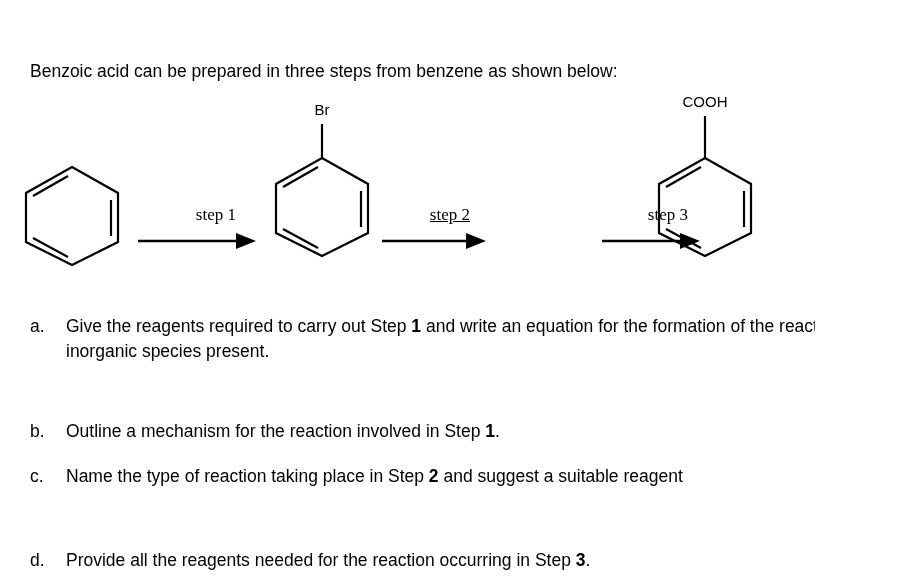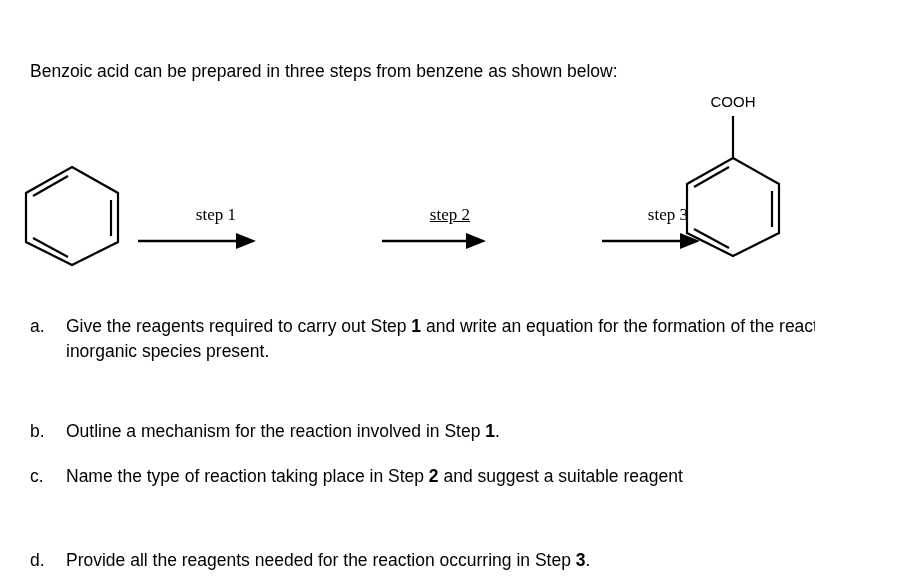--- a/index.html
+++ b/index.html
@@ -121,39 +121,51 @@
     </div>
 
     <div class="arrow" style="left:138px; top:120px;">
       <div class="step-label" style="left:18px; top:-4px; width:80px;">step 1</div>
       <svg width="118" height="44" viewBox="0 0 118 44">
         <line x1="0" y1="31" x2="100" y2="31" stroke="#000000" stroke-width="2.6"></line>
         <polygon points="98,23 118,31 98,39" fill="#000000"></polygon>
       </svg>
     </div>
 
+    <div class="mol" style="left:272px; top:12px;">
+      <div class="sub-label" style="left:0px; top:0px; width:100px;">Br</div>
+      <svg width="100" height="160" viewBox="0 0 100 160">
+        <g stroke="#000000" stroke-width="2.2" fill="none">
+          <line x1="50" y1="22" x2="50" y2="56"></line>
+          <polygon points="50,56 96,82 96,131 50,154 4,131 4,82"></polygon>
+          <line x1="46" y1="65" x2="11" y2="85"></line>
+          <line x1="89" y1="89" x2="89" y2="125"></line>
+          <line x1="46" y1="146" x2="11" y2="127"></line>
+        </g>
+      </svg>
+    </div>
 
     <div class="arrow" style="left:382px; top:120px;">
       <div class="step-label" style="left:8px; top:-4px; width:80px;text-decoration:underline;">step 2</div>
       <svg width="104" height="44" viewBox="0 0 104 44">
         <line x1="0" y1="31" x2="86" y2="31" stroke="#000000" stroke-width="2.6"></line>
         <polygon points="84,23 104,31 84,39" fill="#000000"></polygon>
       </svg>
     </div>
 
 
     <div class="arrow" style="left:602px; top:120px;">
       <div class="step-label" style="left:6px; top:-4px; width:80px;">step 3</div>
       <svg width="98" height="44" viewBox="0 0 98 44">
         <line x1="0" y1="31" x2="80" y2="31" stroke="#000000" stroke-width="2.6"></line>
         <polygon points="78,23 98,31 78,39" fill="#000000"></polygon>
       </svg>
     </div>
 
-    <div class="mol" style="left:683px; top:4px;">
+    <div class="mol" style="left:655px; top:4px;">
       <div class="sub-label" style="left:0px; top:0px; width:100px;">COOH</div>
       <svg width="100" height="168" viewBox="0 0 100 168">
         <g stroke="#000000" stroke-width="2.2" fill="none">
           <line x1="50" y1="22" x2="50" y2="64"></line>
           <polygon points="50,64 96,90 96,139 50,162 4,139 4,90"></polygon>
           <line x1="46" y1="73" x2="11" y2="93"></line>
           <line x1="89" y1="97" x2="89" y2="133"></line>
           <line x1="46" y1="154" x2="11" y2="135"></line>
         </g>
       </svg>

